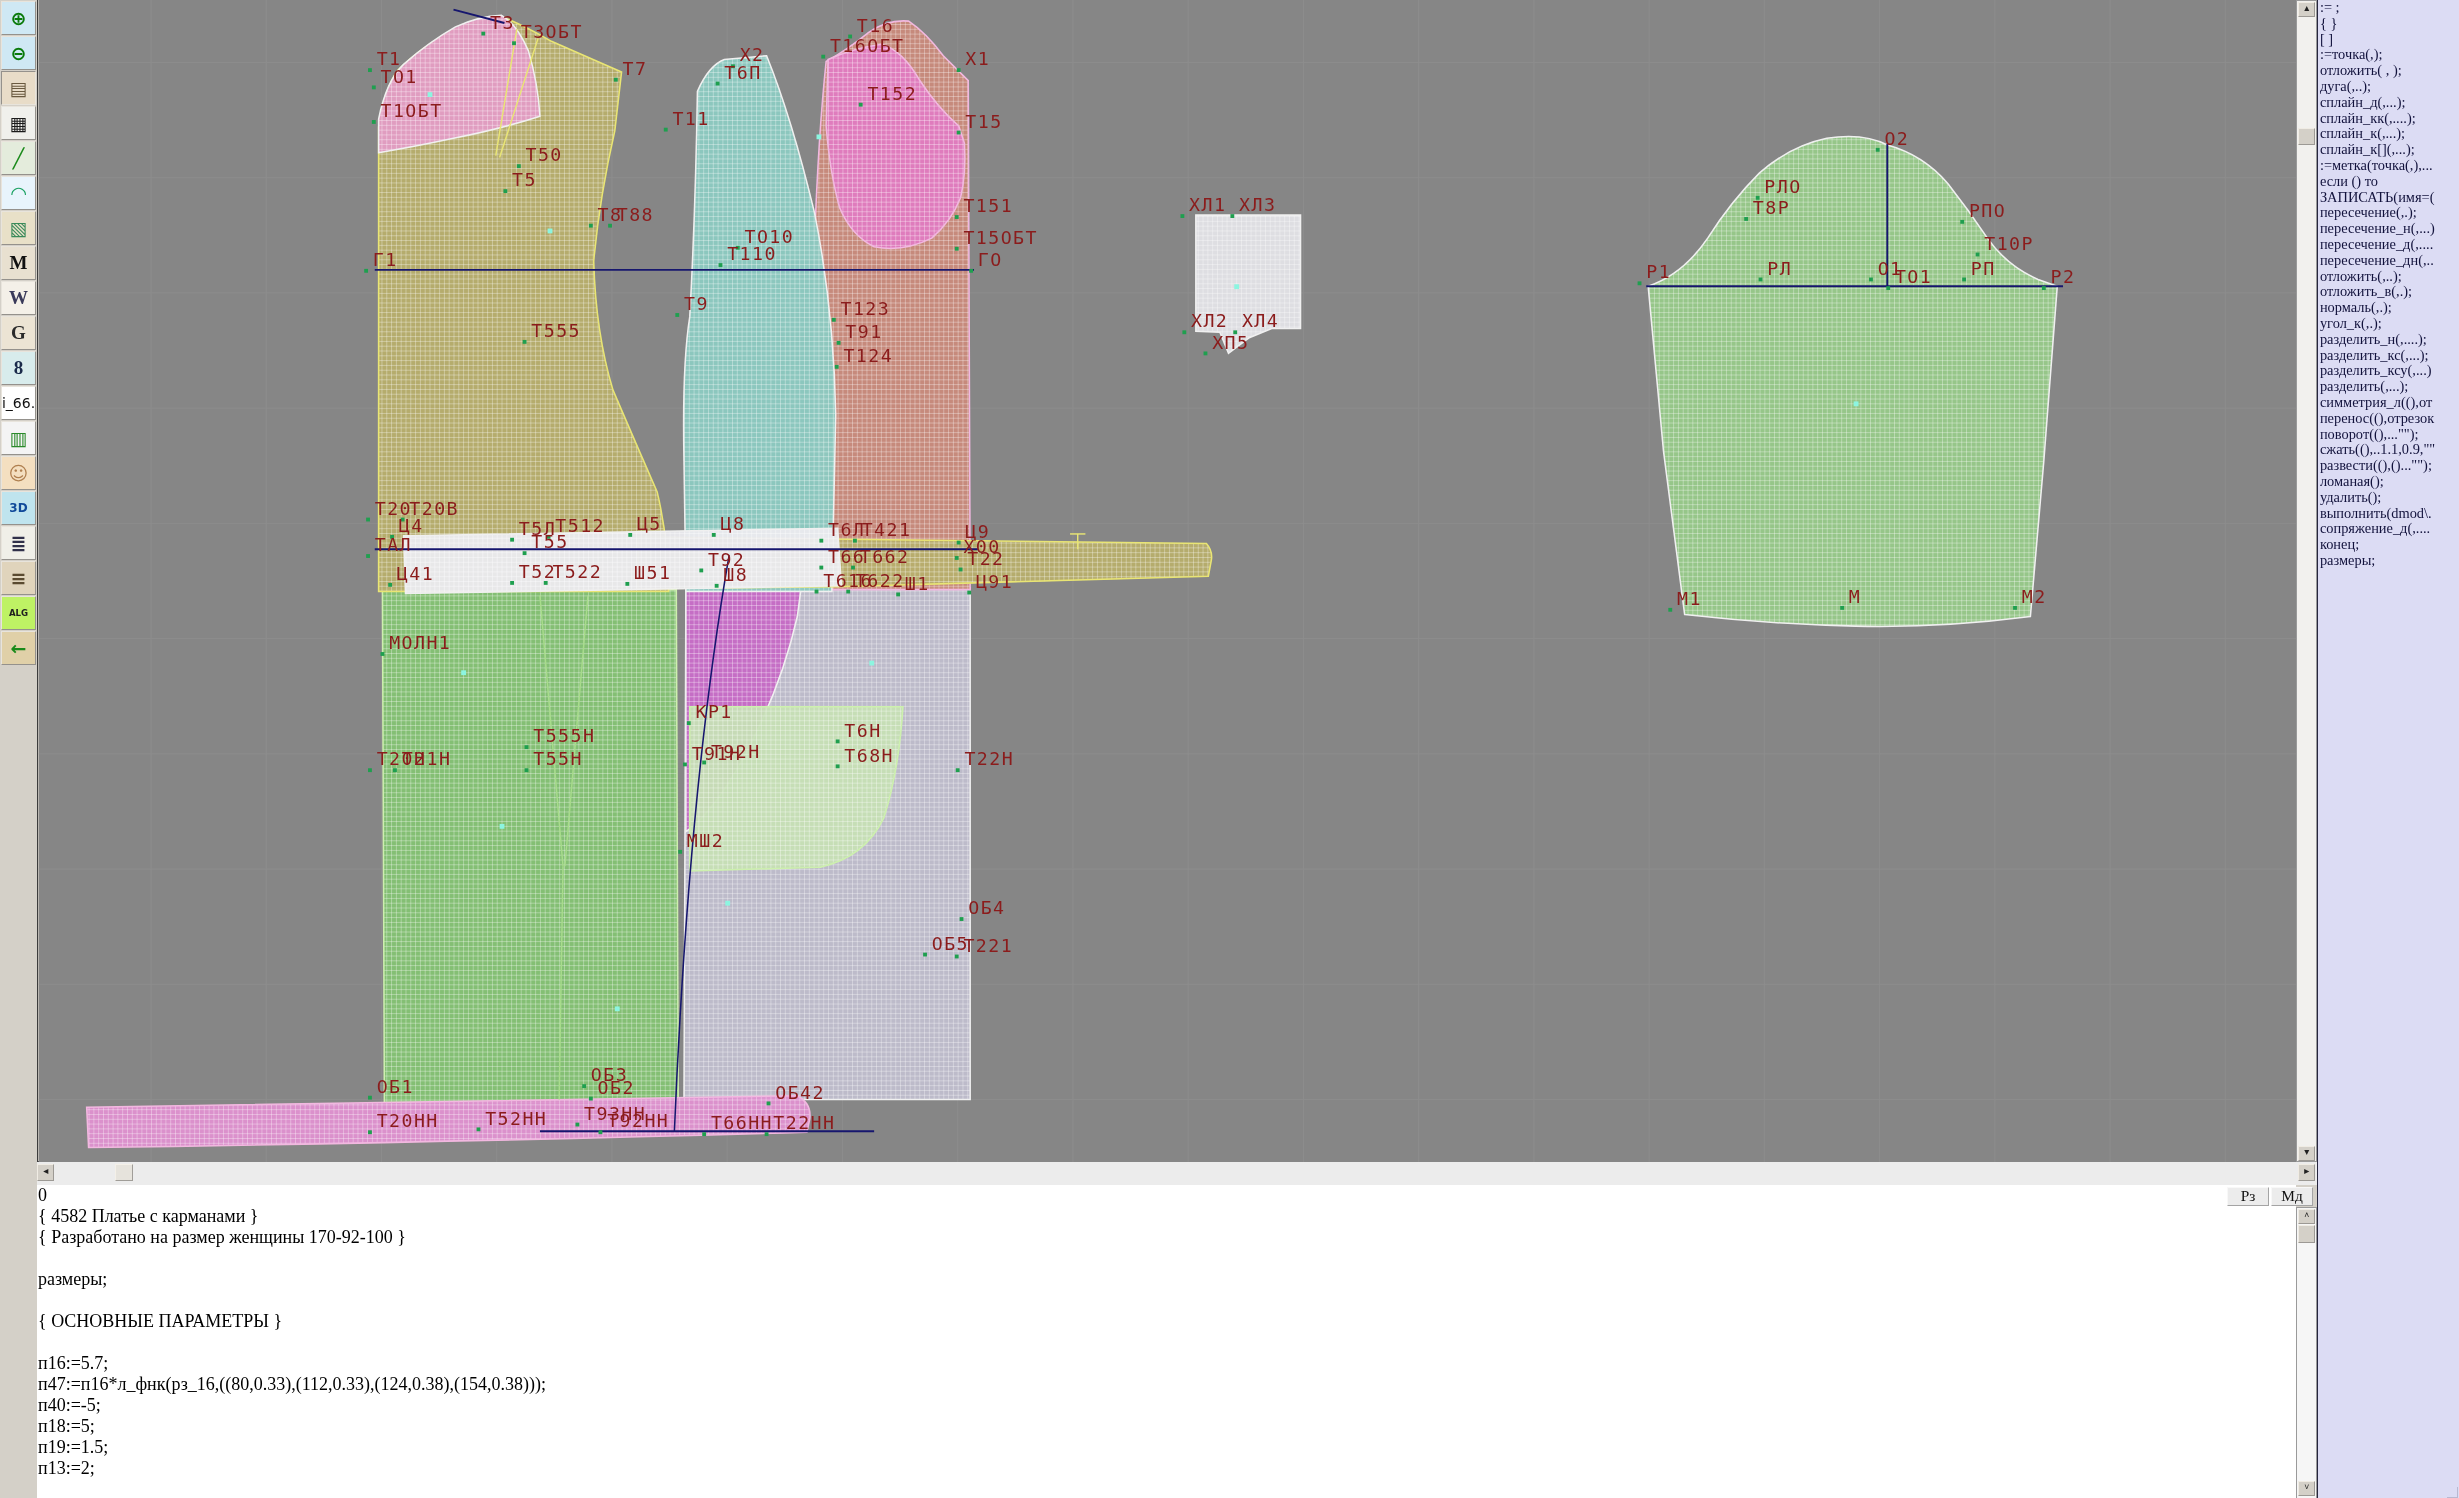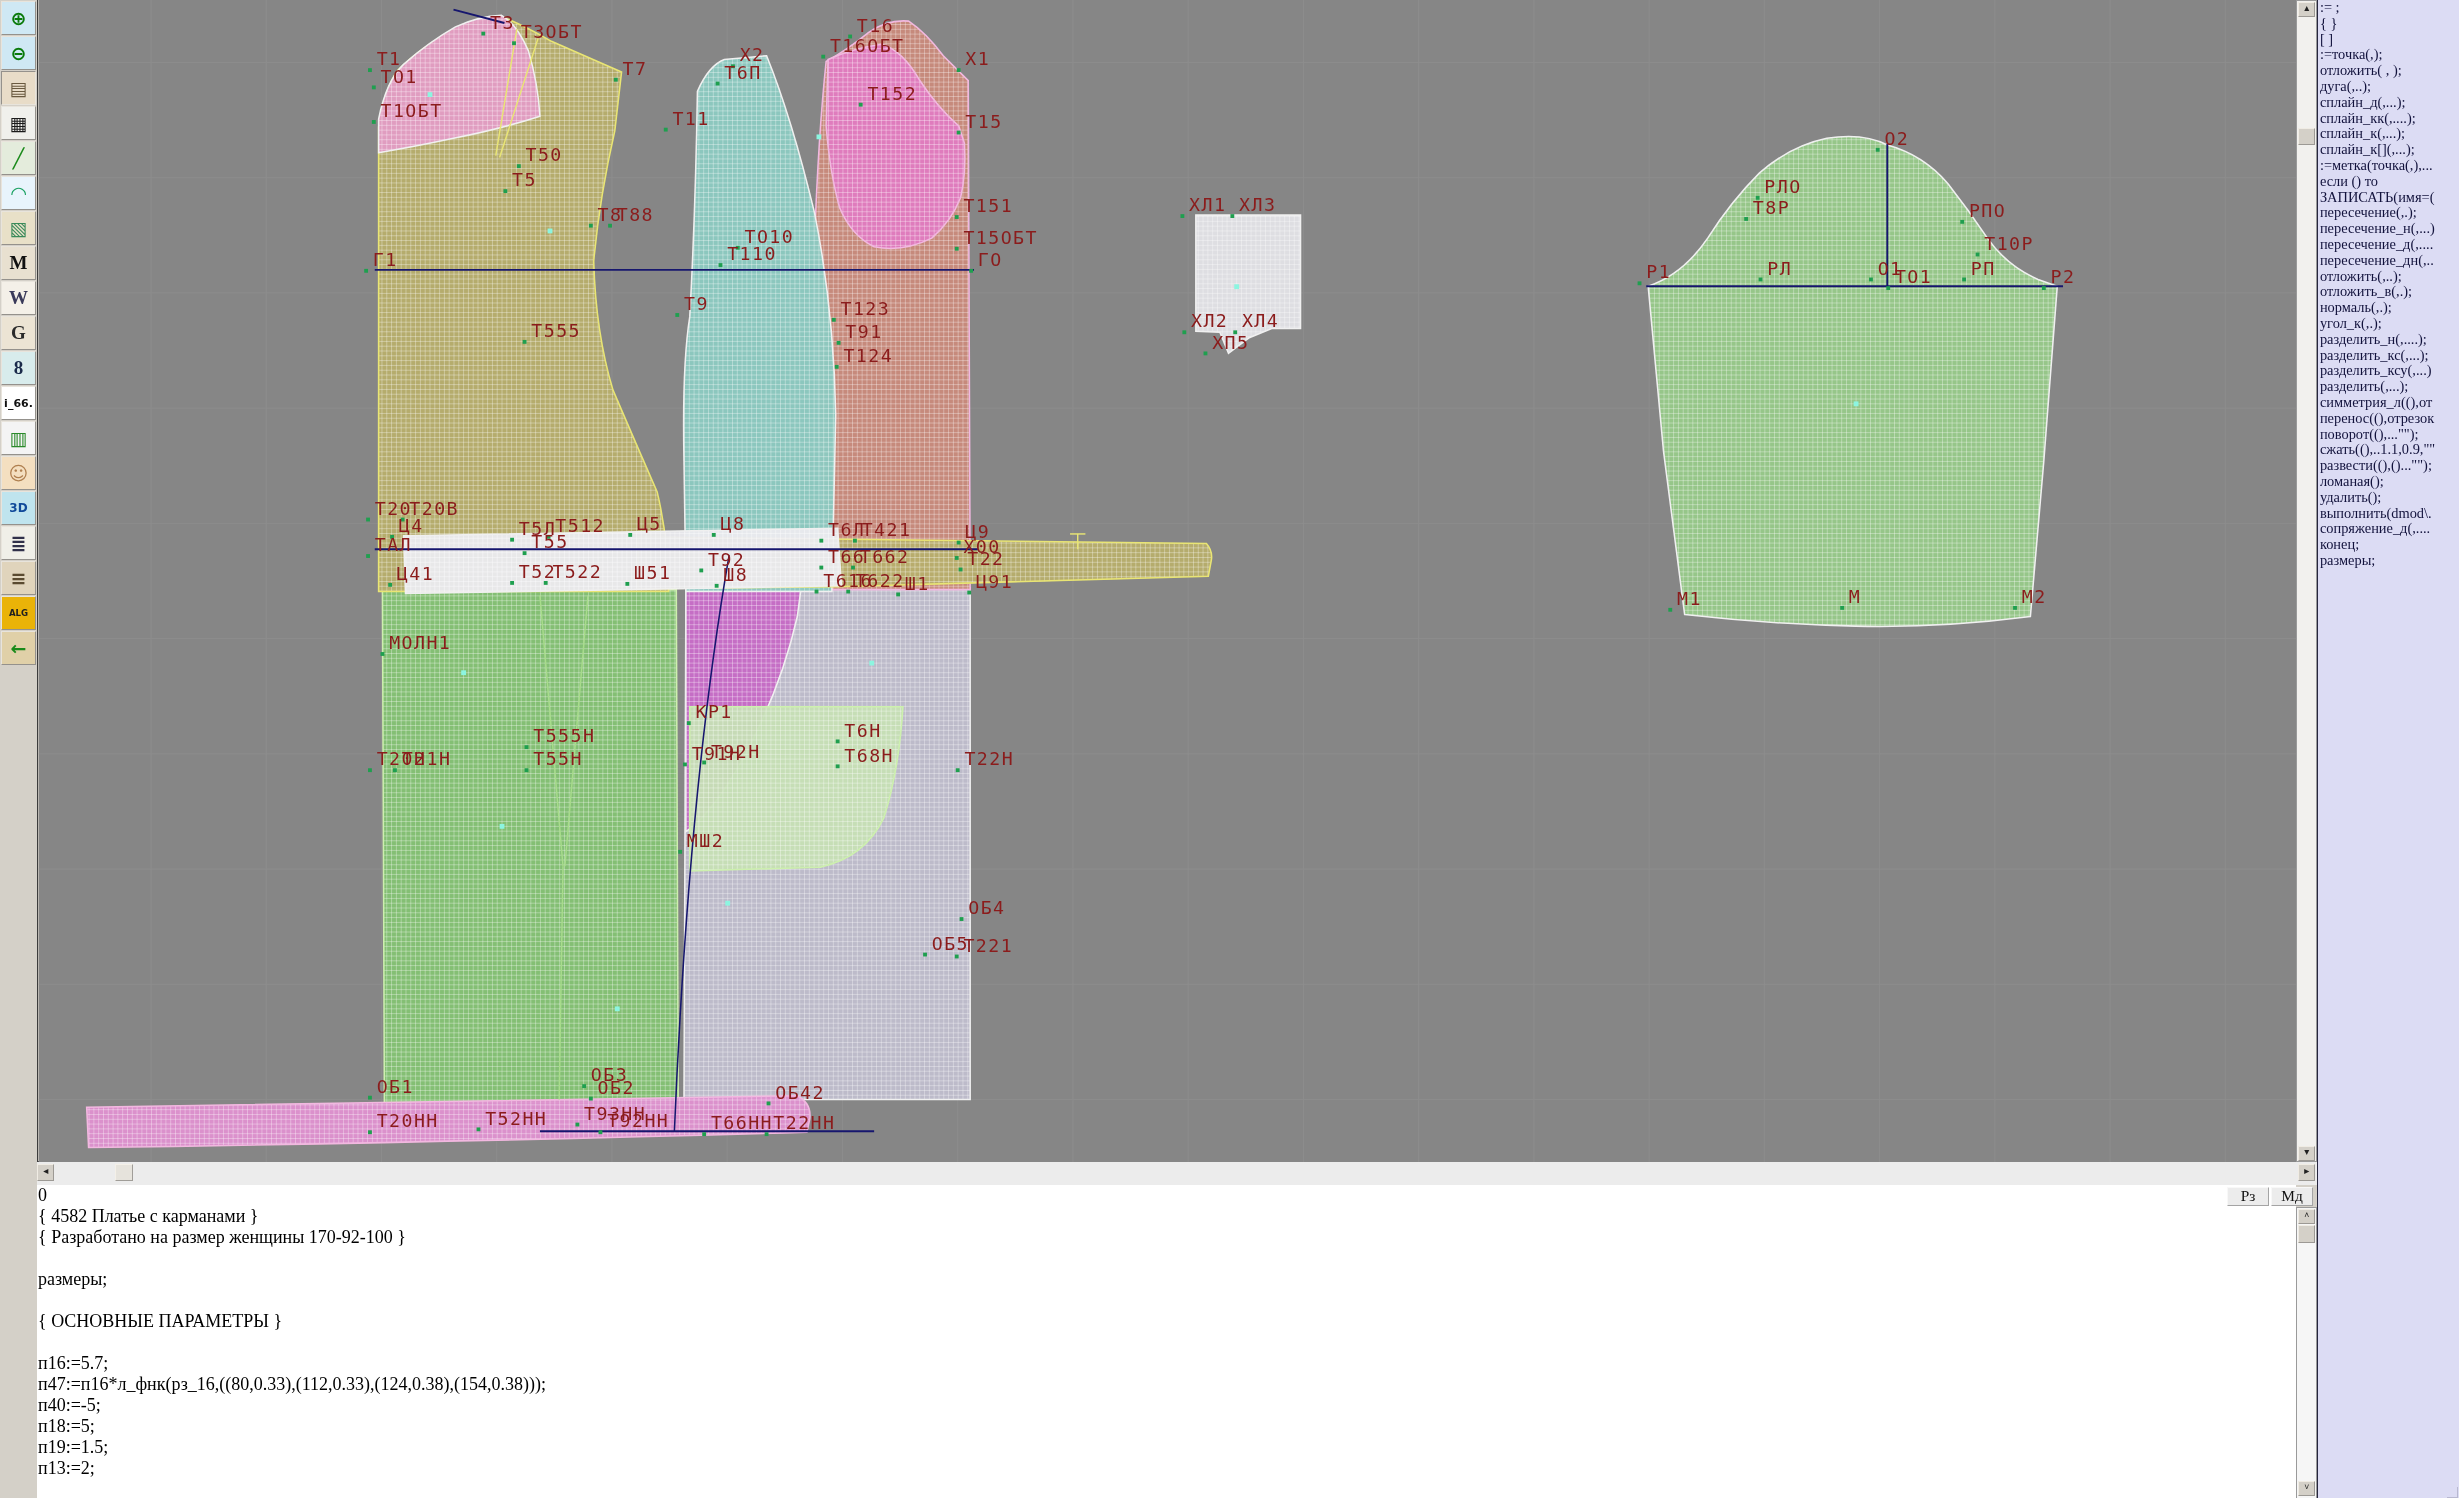--- a/index.html
+++ b/index.html
@@ -88,38 +88,38 @@
       <div class="tool" style="background: rgb(244, 240, 232);">
         <span style="color: rgb(58, 58, 90); font-size: 19px; font-weight: bold; font-family: &quot;Liberation Serif&quot;, serif;">W</span>
       </div>
       <div class="tool" style="background: rgb(236, 228, 212);">
         <span style="color: rgb(42, 42, 42); font-size: 19px; font-weight: bold; font-family: &quot;Liberation Serif&quot;, serif;">G</span>
       </div>
       <div class="tool" style="background: rgb(216, 236, 236);">
         <span style="color: rgb(26, 42, 74); font-size: 19px; font-weight: bold; font-family: &quot;Liberation Serif&quot;, serif;">8</span>
       </div>
       <div class="tool" style="background: rgb(255, 255, 255);">
-        <span style="color: rgb(16, 16, 16); font-size: 11px; font-weight: bold;">i_66.</span>
+        <span style="color: rgb(16, 16, 16); font-size: 14px; font-weight: normal;">i_66.</span>
       </div>
       <div class="tool" style="background: rgb(244, 244, 244);">
         <span style="color: rgb(42, 138, 42); font-size: 19px; font-weight: bold;">▥</span>
       </div>
       <div class="tool" style="background: rgb(244, 223, 192);">
         <span style="color: rgb(176, 128, 80); font-size: 19px; font-weight: bold;">☺</span>
       </div>
       <div class="tool" style="background: rgb(191, 228, 238);">
         <span style="color: rgb(16, 74, 154); font-size: 12px; font-weight: bold;">3D</span>
       </div>
       <div class="tool" style="background: rgb(240, 239, 232);">
         <span style="color: rgb(48, 48, 74); font-size: 19px; font-weight: bold;">≣</span>
       </div>
       <div class="tool" style="background: rgb(224, 212, 188);">
         <span style="color: rgb(90, 74, 48); font-size: 19px; font-weight: bold;">≡</span>
       </div>
-      <div class="tool" style="background: #eab308;">
+      <div class="tool" style="background: #bef264;">
         <span style="color: rgb(32, 32, 32); font-size: 8.6px; font-weight: bold;">ALG</span>
       </div>
       <div class="tool" style="background: rgb(224, 208, 168);">
         <span style="color: rgb(26, 138, 26); font-size: 19px; font-weight: bold;">←</span>
       </div>
     </div>
 
   <div id="canvas-wrap">
     <svg id="cv" width="2260" height="1162" viewBox="38 0 2352 1210">
         <rect x="38" y="0" width="2352" height="1210" fill="#868686"></rect>

